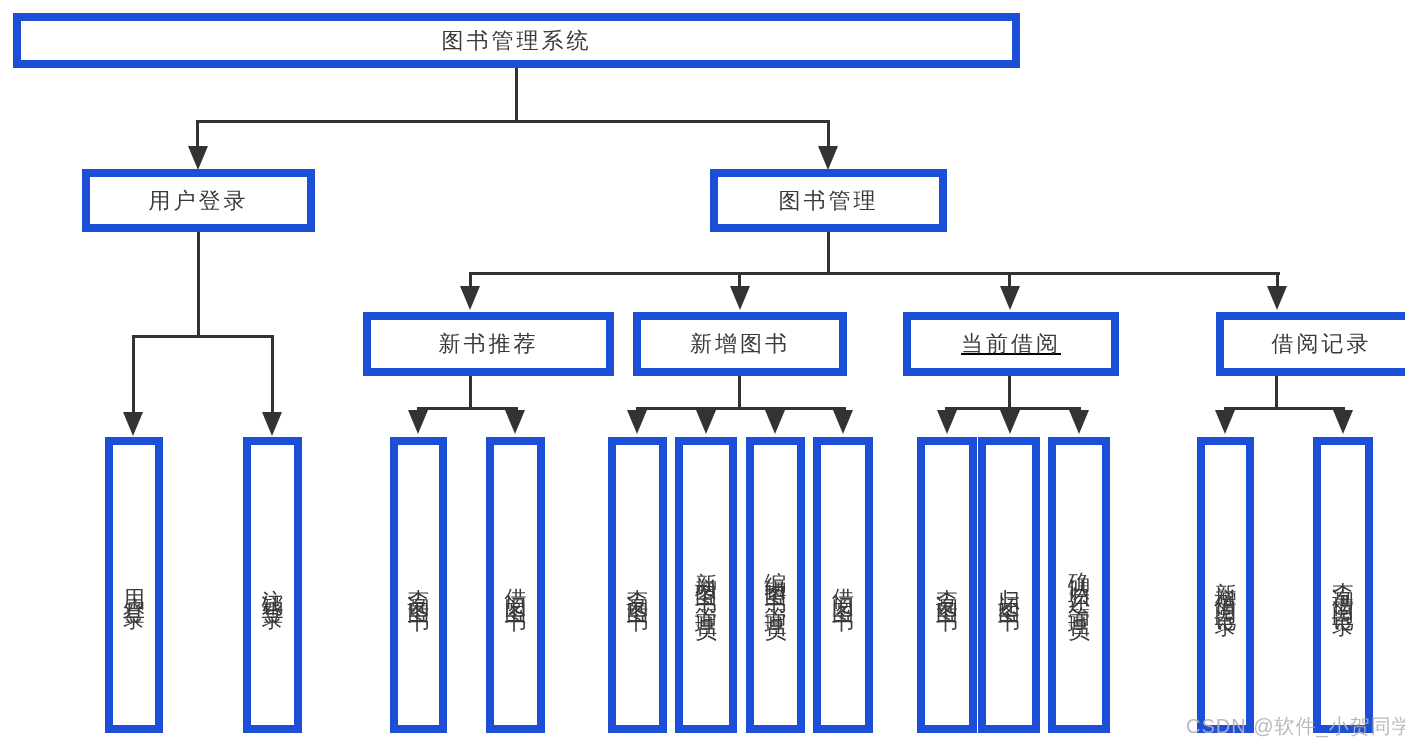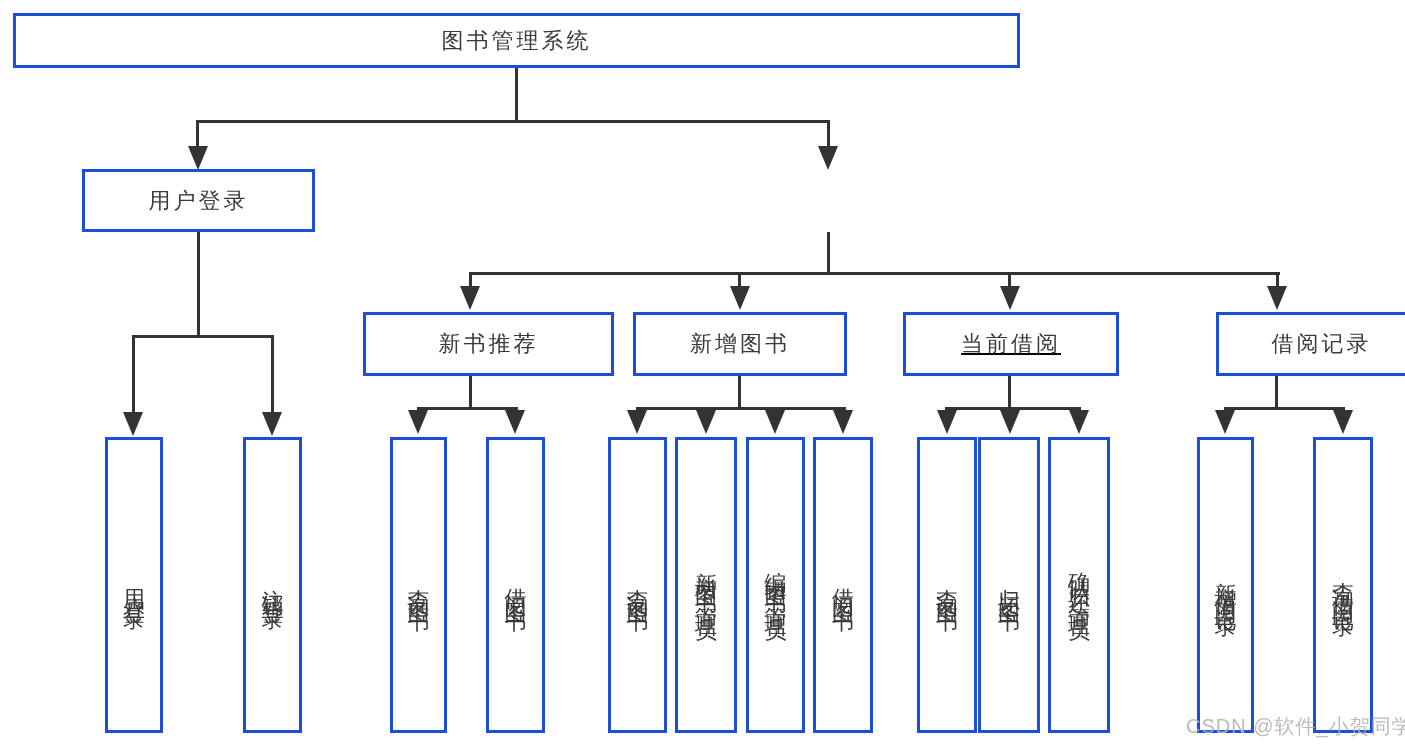--- a/index.html
+++ b/index.html
@@ -1,21 +1,21 @@
 <!DOCTYPE html>
 <html><head>
 <meta charset="utf-8">
 <style>
   html,body{margin:0;padding:0;background:#ffffff;}
   #canvas{
     position:relative;width:1405px;height:747px;background:#ffffff;overflow:hidden;
     font-family:"Liberation Sans","DejaVu Sans",sans-serif;
   }
   .box{
-    position:absolute;box-sizing:border-box;border:3px solid #1d4ed8;background:#ffffff;
+    position:absolute;box-sizing:border-box;border:8px solid #1d4ed8;background:#ffffff;
     display:flex;align-items:center;justify-content:center;
   }
   .lbl{font-size:22px;color:#3a3a3a;letter-spacing:3px;white-space:nowrap;}
   .leaf .lbl{
     writing-mode:vertical-rl;text-orientation:mixed;letter-spacing:7px;white-space:normal;
   }
   .vline,.hline{position:absolute;background:#333333;}
   .arrow{
     position:absolute;width:0;height:0;
     border-left:10px solid transparent;border-right:10px solid transparent;
@@ -37,20 +37,23 @@
 
   <div class="vline" style="left:515px;top:68px;width:3px;height:52px;"></div>
   <div class="hline" style="left:196px;top:120px;width:634px;height:3px;"></div>
   <div class="vline" style="left:196px;top:120px;width:3px;height:28px;"></div>
   <div class="vline" style="left:827px;top:120px;width:3px;height:28px;"></div>
   <div class="arrow" style="left:188px;top:146px;"></div>
   <div class="arrow" style="left:818px;top:146px;"></div>
 
   <div class="box" style="left:82px;top:169px;width:233px;height:63px;">
     <span class="lbl">用户登录</span>
+  </div>
+  <div class="box" style="left:710px;top:169px;width:237px;height:63px;">
+    <span class="lbl">图书管理</span>
   </div>
 
   <div class="vline" style="left:197px;top:232px;width:3px;height:106px;"></div>
   <div class="hline" style="left:132px;top:335px;width:142px;height:3px;"></div>
   <div class="vline" style="left:132px;top:335px;width:3px;height:77px;"></div>
   <div class="vline" style="left:271px;top:335px;width:3px;height:77px;"></div>
   <div class="arrow" style="left:123px;top:412px;"></div>
   <div class="arrow" style="left:262px;top:412px;"></div>
 
   <div class="vline" style="left:827px;top:232px;width:3px;height:43px;"></div>

